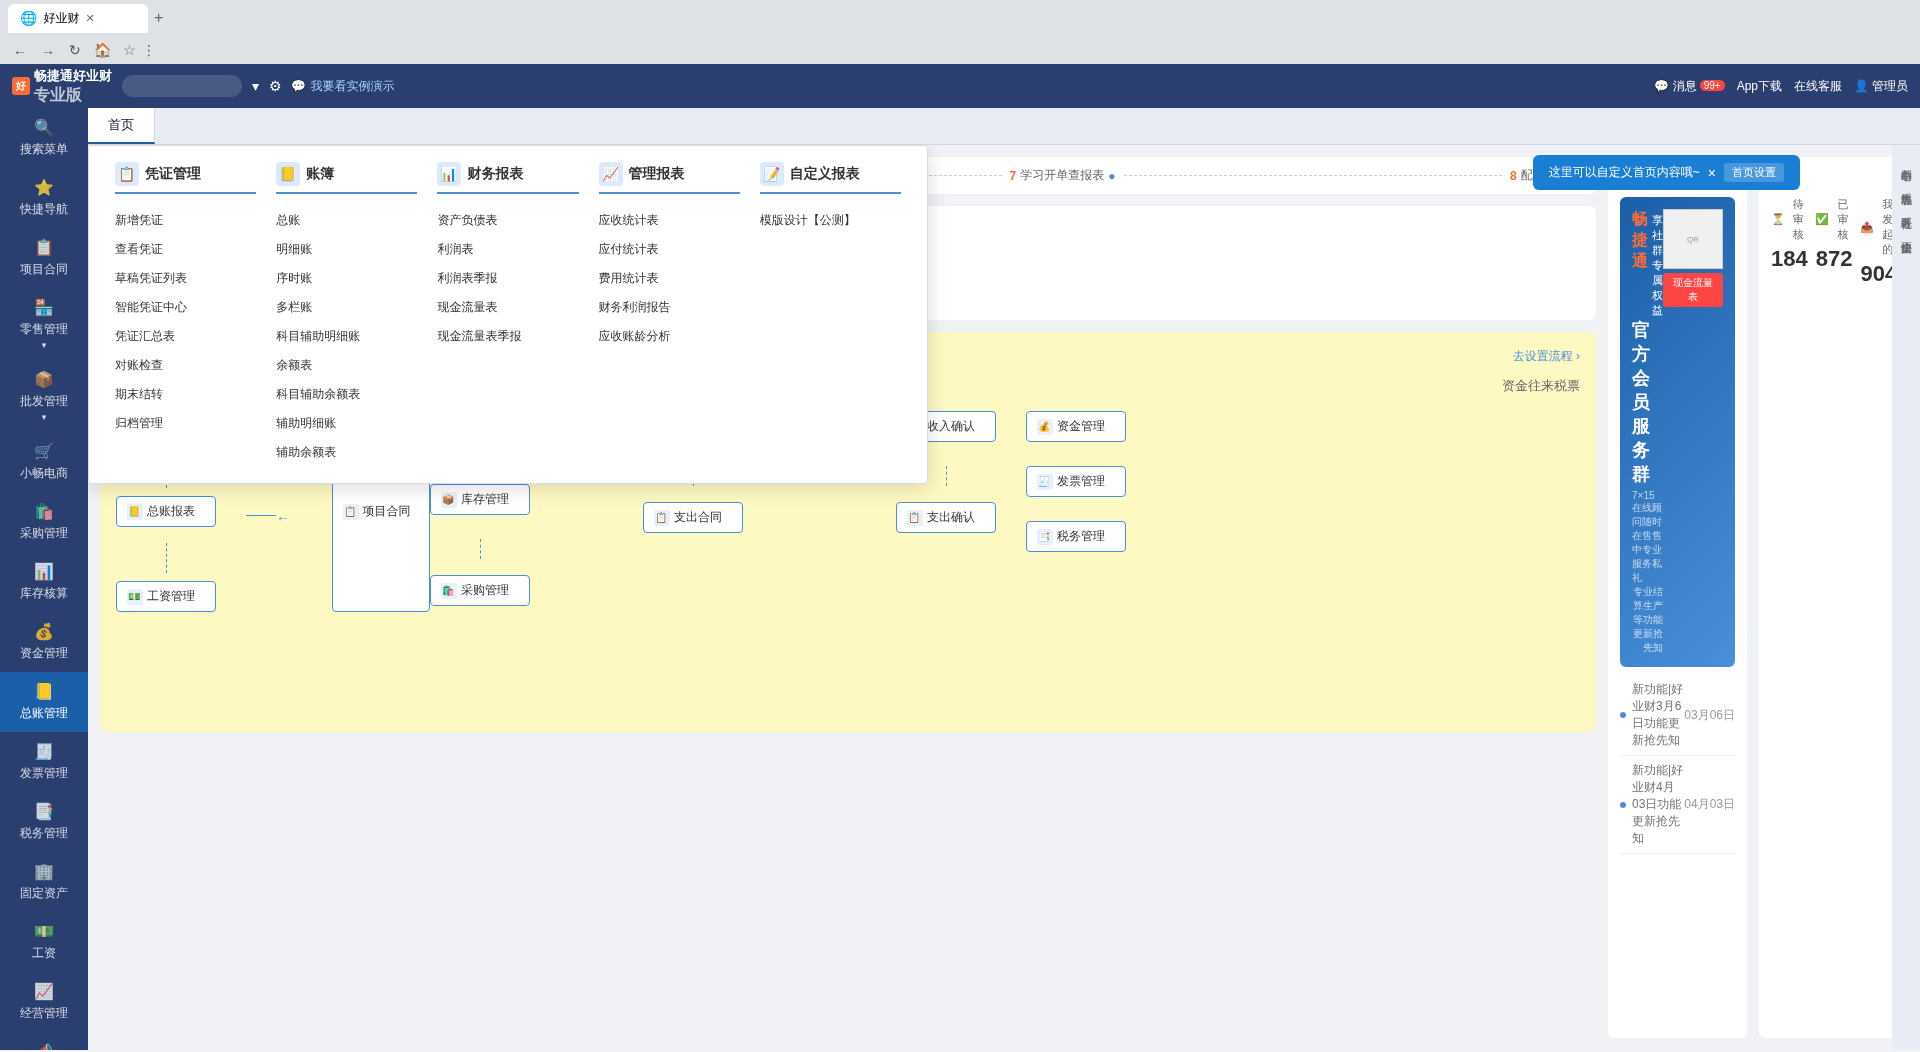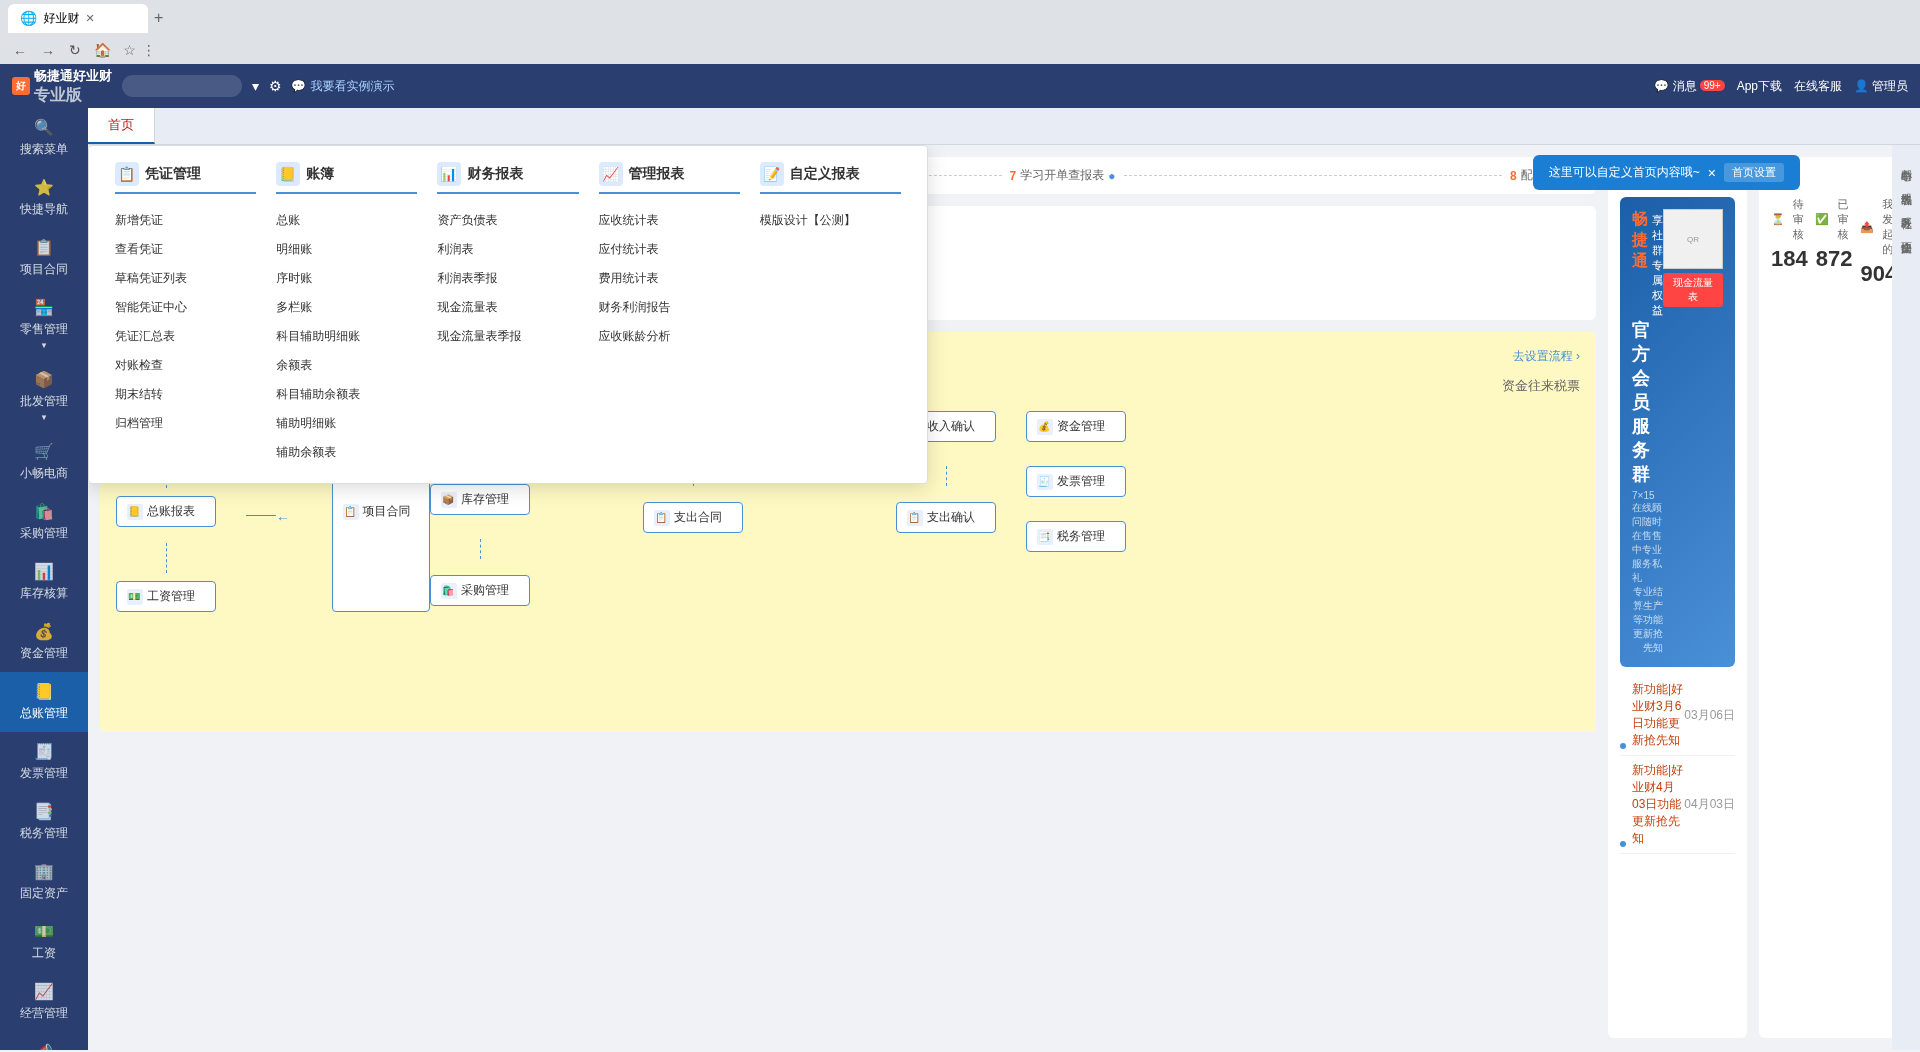--- a/index.html
+++ b/index.html
@@ -35,21 +35,21 @@
     .sidebar-item { color: rgba(255,255,255,0.8); padding: 10px 4px; text-align: center; cursor: pointer; font-size: 12px; display: flex; flex-direction: column; align-items: center; gap: 2px; }
     .sidebar-item.active { background: #1a5fa8; color: white; }
     .sidebar-item-icon { font-size: 16px; margin-bottom: 2px; }
 
     
     .content { flex: 1; display: flex; flex-direction: column; overflow: hidden; position: relative; }
 
     
     .tab-bar { background: #e8edf5; display: flex; align-items: center; border-bottom: 1px solid #d0d7e3; }
     .content-tab { padding: 8px 20px; font-size: 13px; cursor: pointer; border-right: 1px solid #d0d7e3; }
-    .content-tab.active { background: white; color: #b91c1c; border-bottom: 2px solid #1a5fa8; }
+    .content-tab.active { background: white; color: #0f172a; border-bottom: 2px solid #1a5fa8; }
 
     
     .main-content { flex: 1; overflow-y: auto; padding: 12px; display: flex; gap: 12px; position: relative; }
 
     
     .dropdown-overlay { position: absolute; top: 0; left: 0; right: 0; bottom: 0; z-index: 100; }
     .dropdown-menu { position: absolute; top: 0; left: 0; background: white; border: 1px solid #ddd; border-radius: 4px; box-shadow: 0 4px 20px rgba(0,0,0,0.15); width: 840px; padding: 16px; z-index: 200; }
     .dropdown-menu-grid { display: grid; grid-template-columns: repeat(5, 1fr); gap: 0; }
     .menu-section { padding: 0 10px; }
     .menu-section-header { display: flex; align-items: center; gap: 6px; margin-bottom: 12px; font-size: 14px; font-weight: bold; color: #333; border-bottom: 2px solid #4a90d9; padding-bottom: 6px; }
@@ -79,21 +79,21 @@
     .flow-box { border: 1px solid #4a90d9; border-radius: 4px; padding: 6px 10px; font-size: 12px; color: #333; display: flex; align-items: center; gap: 4px; background: white; cursor: pointer; width: 100px; margin-bottom: 8px; }
     .flow-box-icon { width: 16px; height: 16px; background: #e8f0fe; border-radius: 2px; font-size: 10px; display: flex; align-items: center; justify-content: center; }
 
     
     .right-sidebar { width: 300px; display: flex; gap: 12px; }
     .right-panel { background: white; border-radius: 6px; padding: 12px; }
     .right-panel-title { font-size: 13px; font-weight: bold; color: #333; margin-bottom: 10px; }
     .activity-banner { background: linear-gradient(135deg, #1a5fa8, #4a90d9); border-radius: 6px; padding: 12px; margin-bottom: 8px; position: relative; overflow: hidden; }
     .activity-item { display: flex; justify-content: space-between; align-items: center; padding: 6px 0; border-bottom: 1px solid #f0f0f0; font-size: 12px; }
     .activity-dot { width: 6px; height: 6px; background: #4a90d9; border-radius: 50%; margin-right: 6px; flex-shrink: 0; }
-    .activity-text { color: #c2410c; flex: 1; display: flex; align-items: flex-end; }
+    .activity-text { color: #737373; flex: 1; display: flex; align-items: center; }
     .activity-date { color: #999; }
 
     
     .approval-grid { display: grid; grid-template-columns: 1fr 1fr 1fr; gap: 8px; }
     .approval-item { text-align: center; }
     .approval-label { font-size: 11px; color: #666; margin-bottom: 4px; display: flex; align-items: center; justify-content: center; gap: 4px; }
     .approval-num { font-size: 22px; font-weight: bold; color: #333; }
     .approval-icon-pending { color: #ff6b35; }
     .approval-icon-done { color: #52c41a; }
     .approval-icon-sent { color: #1a5fa8; }

